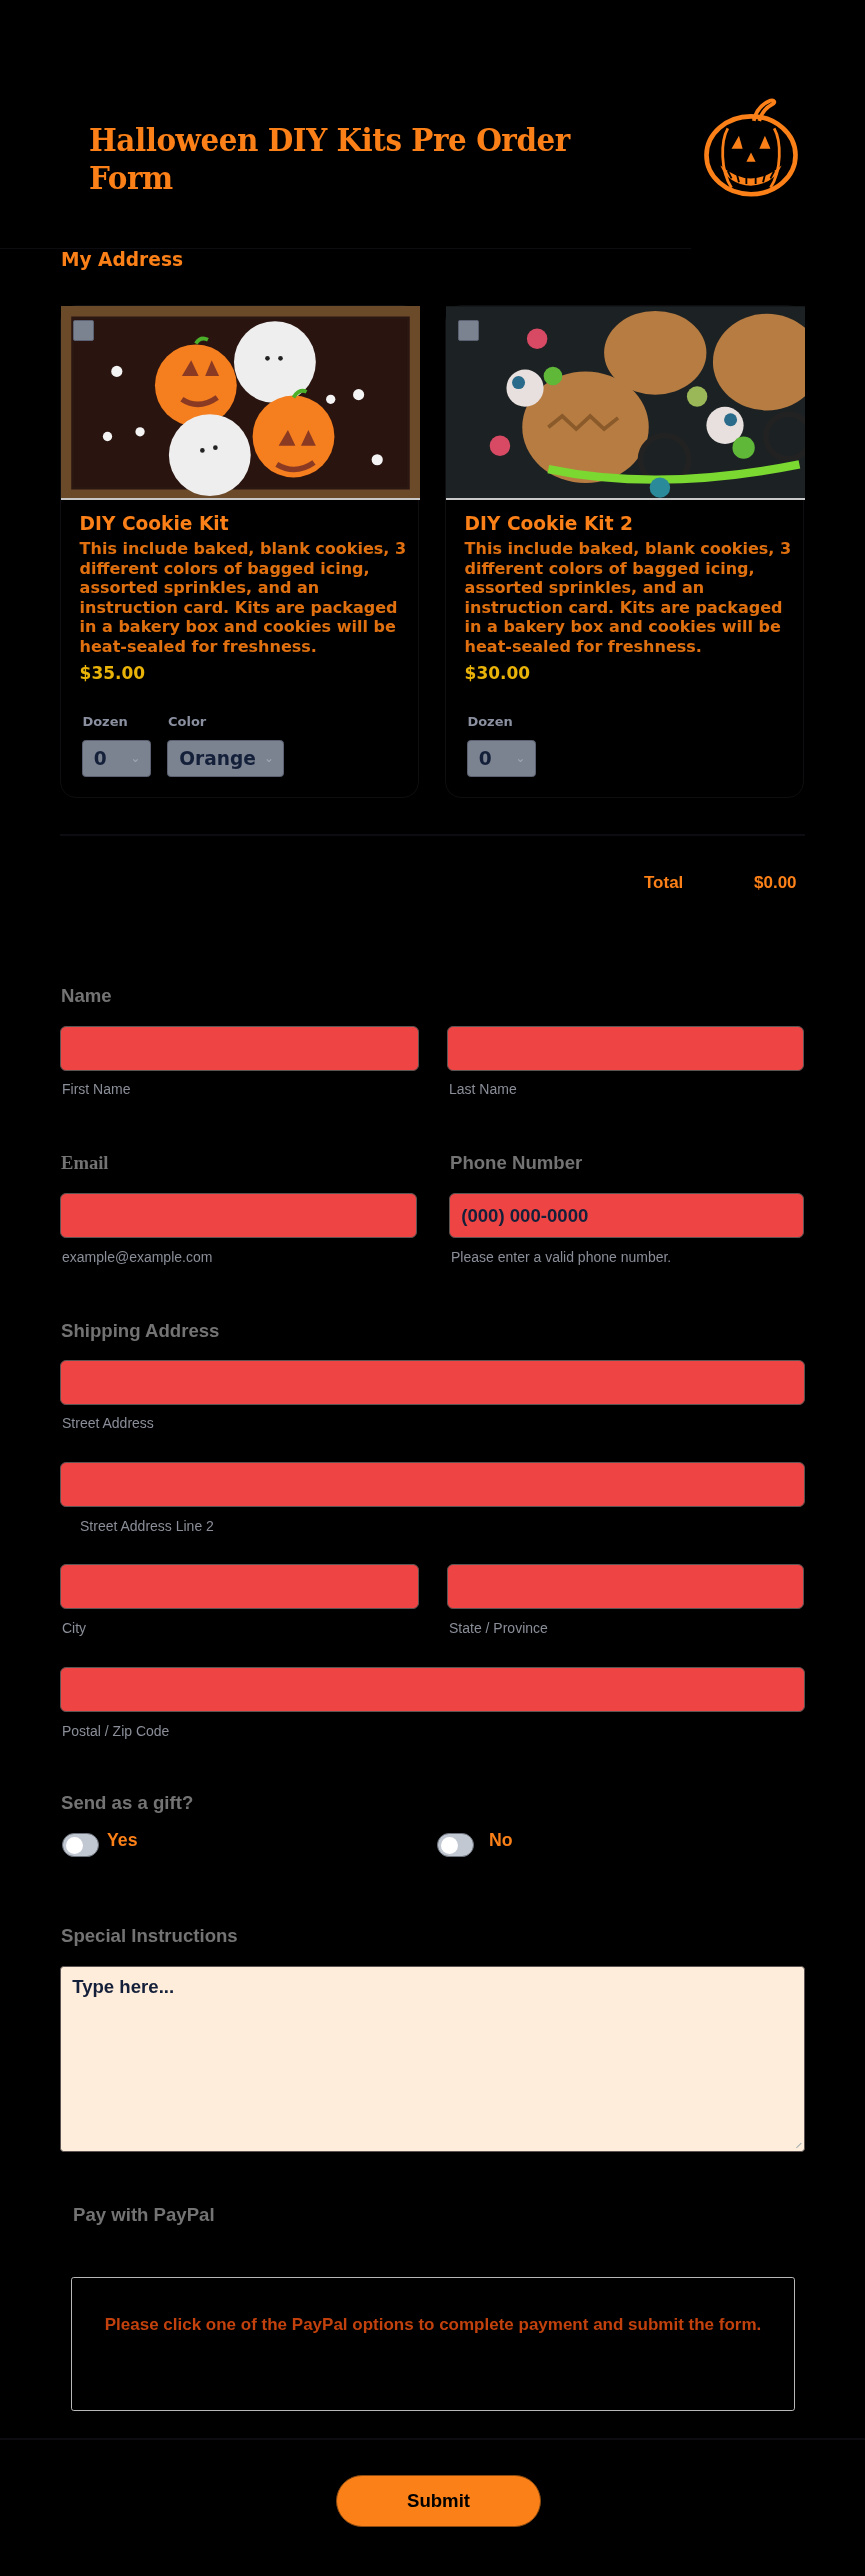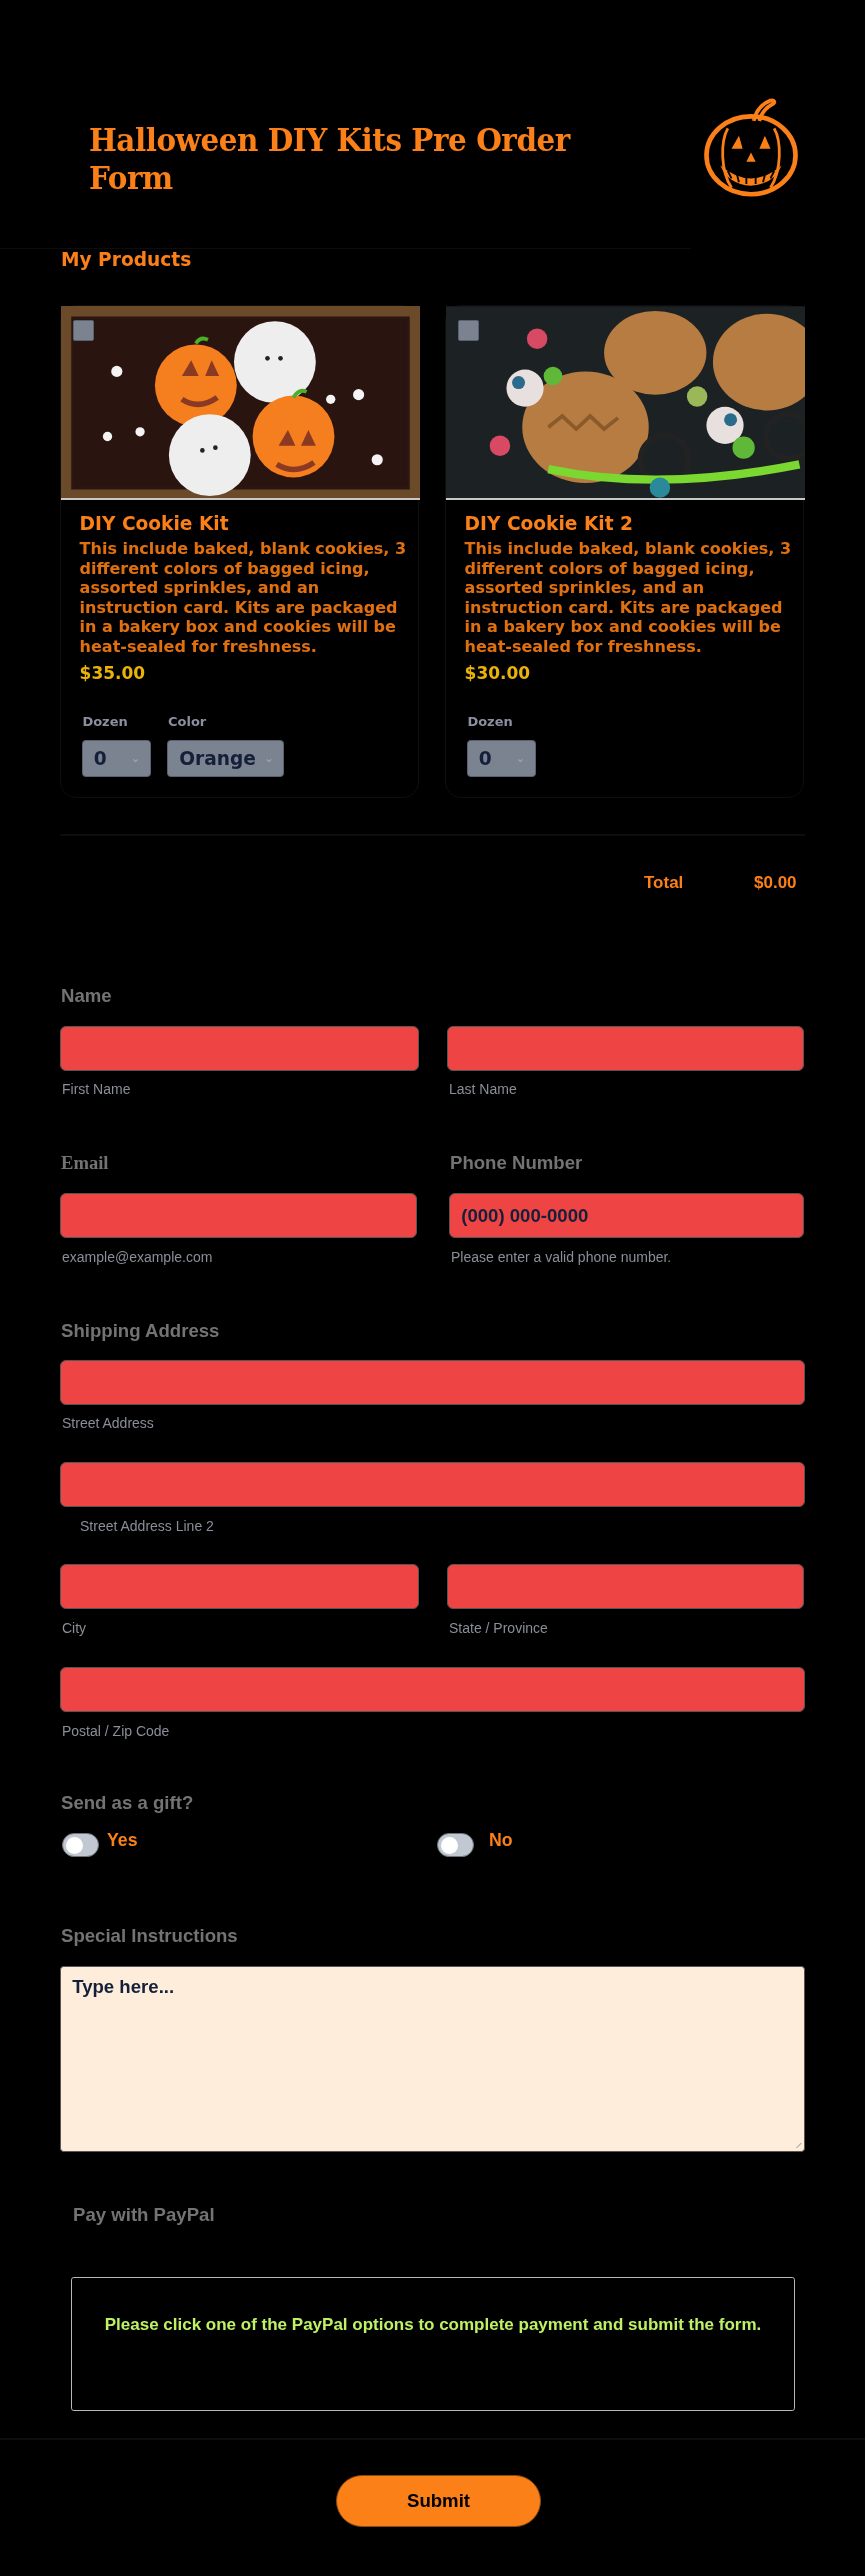--- a/index.html
+++ b/index.html
@@ -127,21 +127,21 @@
     position: absolute; right: 3.7px; bottom: 3.7px; width: 7.4px; height: 7.4px;
     border-right: 0.9px solid #9aa; transform: rotate(45deg);
   }
 
   .paypal-box {
     position: absolute; left: 71px; top: 2277px; width: 724px; height: 134px;
     border: 0.9px solid #b8b8b8; border-radius: 2.8px;
   }
   .paypal-text {
     position: absolute; left: 18.6px; right: 18.6px; top: 37px;
-    text-align: center; font-size: 17px; color: #bef264; line-height: 19.5px;
+    text-align: center; font-size: 17px; color: #c2410c; line-height: 19.5px;
     font-family: "Liberation Sans", sans-serif; font-weight: bold;
   }
 
   .submit-btn {
     position: absolute; left: 336px; top: 2475px; width: 205px; height: 52px;
     background: #fc8018; border: 0.9px solid #8a4a10; border-radius: 26px;
     font-size: 18.6px; font-weight: bold; color: #000; text-align: center; line-height: 50px;
     font-family: "Liberation Sans", sans-serif;
   }
 </style>
@@ -156,21 +156,21 @@
     <path d="M30 36 C22 50 22 82 34 100" fill="none" stroke="#fc8018" stroke-width="3"></path>
     <path d="M80 36 C88 50 88 82 76 100" fill="none" stroke="#fc8018" stroke-width="3"></path>
     <polygon points="34,58 42,44 46,58" fill="#fc8018"></polygon>
     <polygon points="64,58 70,44 76,58" fill="#fc8018"></polygon>
     <polygon points="50,72 55,62 60,72" fill="#fc8018"></polygon>
     <path d="M22 76 Q55 104 88 76 Q80 96 55 98 Q30 96 22 76Z" fill="#fc8018"></path>
     <path d="M30 82 L34 90 M40 86 L42 94 M50 88 L50 96 M60 88 L60 96 M70 86 L68 94 M80 82 L76 90" stroke="#000" stroke-width="2"></path>
   </svg>
 </div>
 
-<div class="section-label" style="left:61px; top:249px;">My Products</div>
+<div class="section-label" style="left:61px; top:249px;">My Address</div>
 
 <div class="product-card" style="left:60px;">
   <div class="product-image">
     <svg width="359" height="194" viewBox="0 0 386 208">
       <rect width="386" height="208" fill="#2b1712"></rect>
       <rect x="0" y="0" width="386" height="208" fill="none" stroke="#6b4a2a" stroke-width="22"></rect>
       <rect x="14" y="14" width="358" height="180" fill="#2a1410"></rect>
       <circle cx="145" cy="85" r="44" fill="#f57e1e"></circle>
       <circle cx="230" cy="60" r="44" fill="#eeeeee"></circle>
       <circle cx="160" cy="160" r="44" fill="#eeeeee"></circle>

